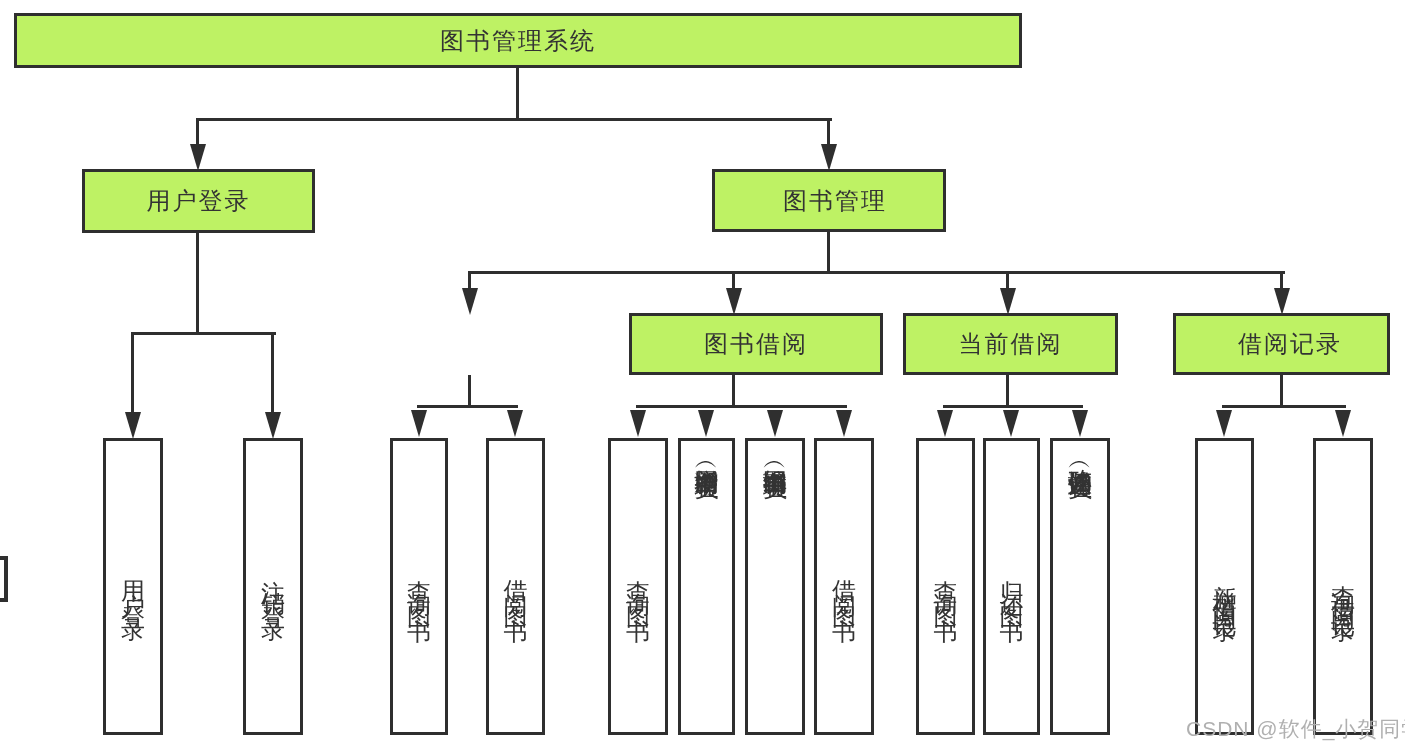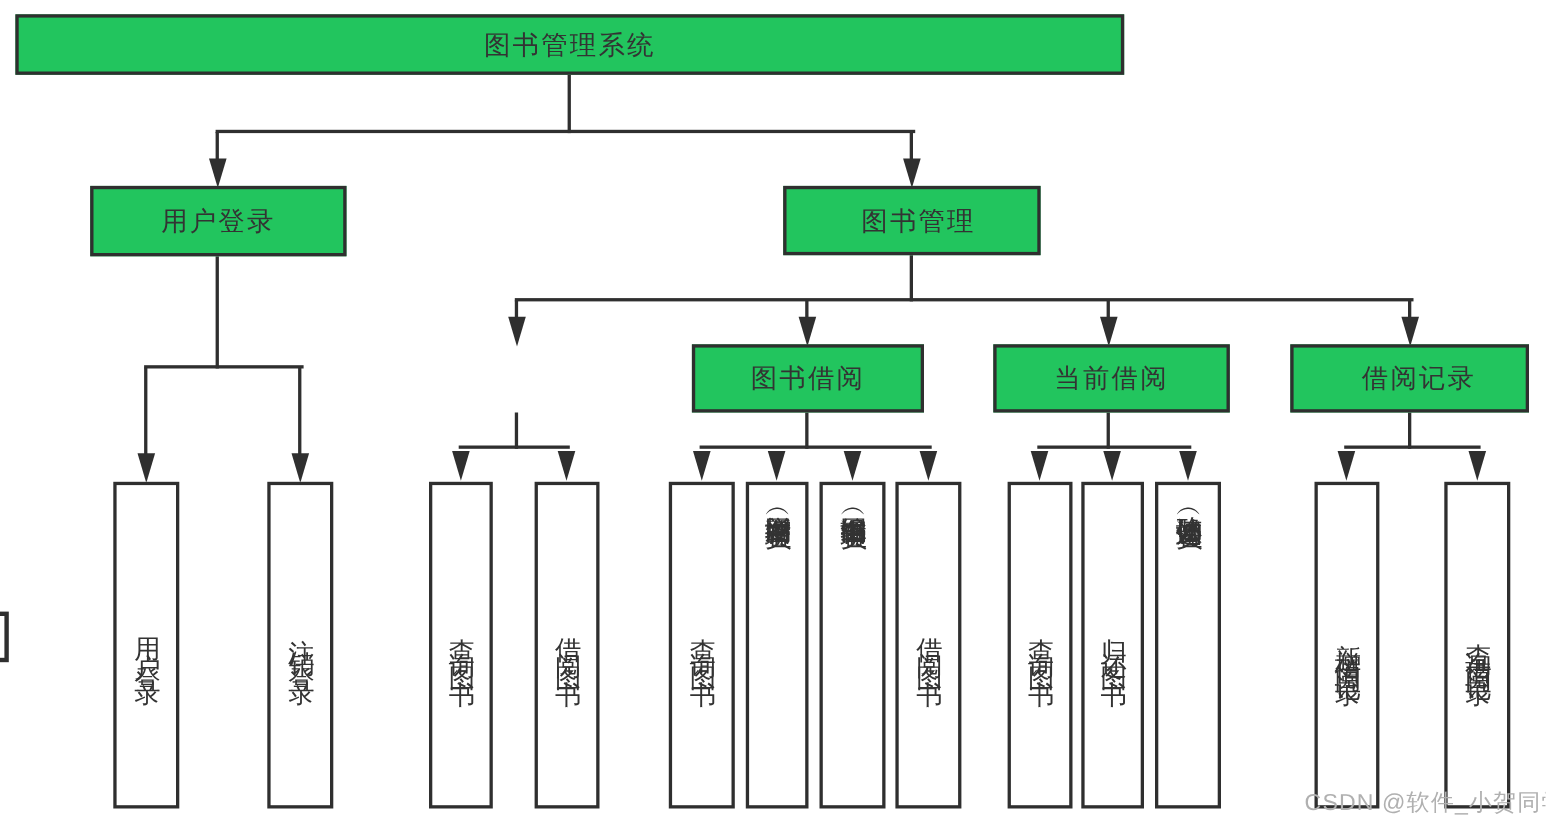--- a/index.html
+++ b/index.html
@@ -4,21 +4,21 @@
 <style>
   html,body{margin:0;padding:0;}
   body{
     width:1405px;height:747px;position:relative;overflow:hidden;
     background:#ffffff;
     font-family:"Liberation Sans","DejaVu Sans",sans-serif;
   }
   .canvas{position:absolute;left:0;top:0;width:1405px;height:747px;}
   .box{
     position:absolute;box-sizing:border-box;
-    border:3px solid #2f2f2f;background:#22c55e;
+    border:3px solid #2f2f2f;background:#bef264;
     display:flex;align-items:center;justify-content:center;
     font-size:24px;color:#333333;letter-spacing:2px;
   }
   .leaf{
     position:absolute;box-sizing:border-box;
     border:3px solid #2f2f2f;background:#ffffff;
     display:flex;align-items:center;justify-content:center;
     top:438px;height:297px;
     color:#333333;font-size:24px;
   }
@@ -98,21 +98,21 @@
   <div class="vline" style="left:1280px;top:375px;width:3px;height:33px;"></div>
   <div class="hline" style="left:1222px;top:405px;width:124px;height:3px;"></div>
   <div class="arrow" style="left:1216px;top:410px;"></div>
   <div class="arrow" style="left:1335px;top:410px;"></div>
 
   <div class="box" style="left:14px;top:13px;width:1008px;height:55px;">图书管理系统</div>
 
   <div class="box" style="left:82px;top:169px;width:233px;height:64px;">用户登录</div>
   <div class="box" style="left:712px;top:169px;width:234px;height:63px;padding-left:12px;">图书管理</div>
 
-  <div class="box" style="left:629px;top:313px;width:211px;height:62px;">图书借阅</div>
+  <div class="box" style="left:629px;top:313px;width:254px;height:62px;">图书借阅</div>
   <div class="box" style="left:903px;top:313px;width:215px;height:62px;">当前借阅</div>
   <div class="box" style="left:1173px;top:313px;width:217px;height:62px;padding-left:17px;">借阅记录</div>
 
   <div class="leaf loose" style="left:103px;width:60px;">
     <span>用户登录</span>
   </div>
   <div class="leaf loose" style="left:243px;width:60px;">
     <span>注销登录</span>
   </div>
 

